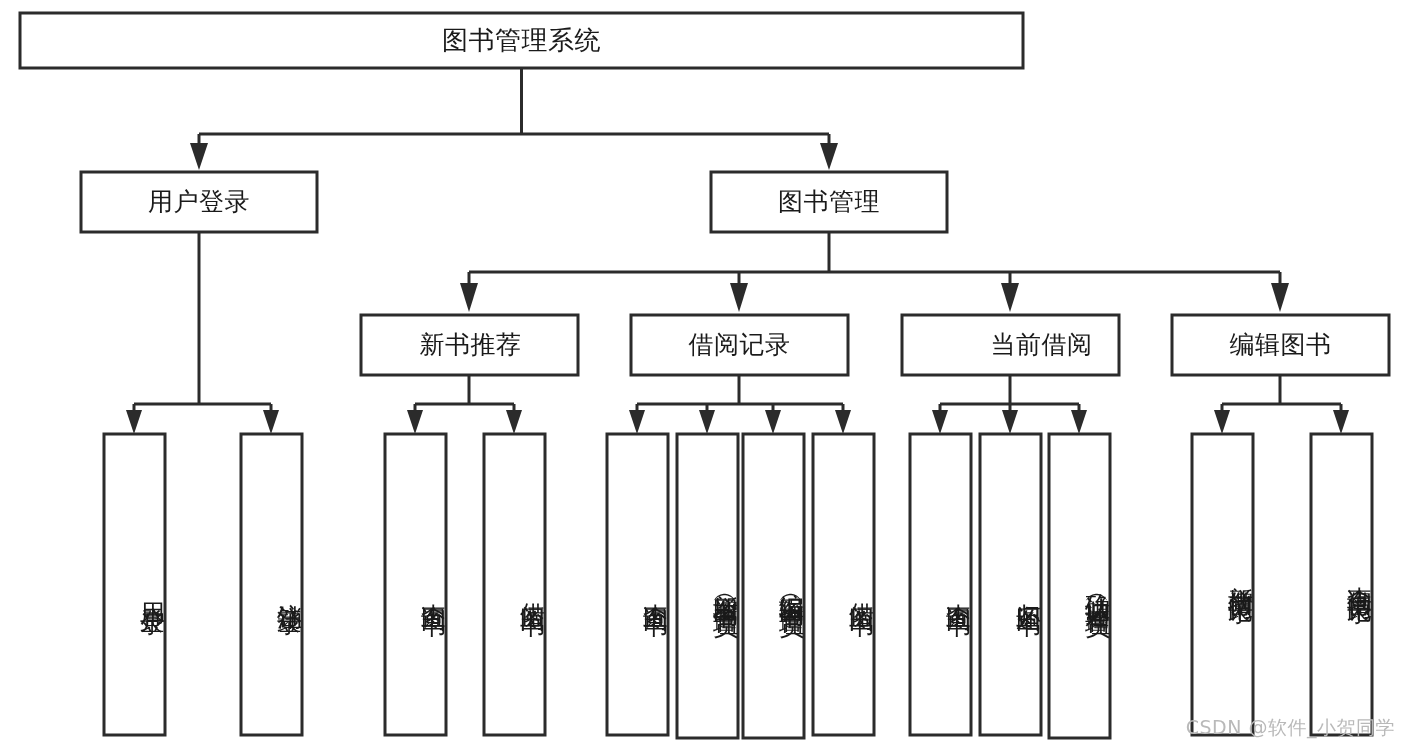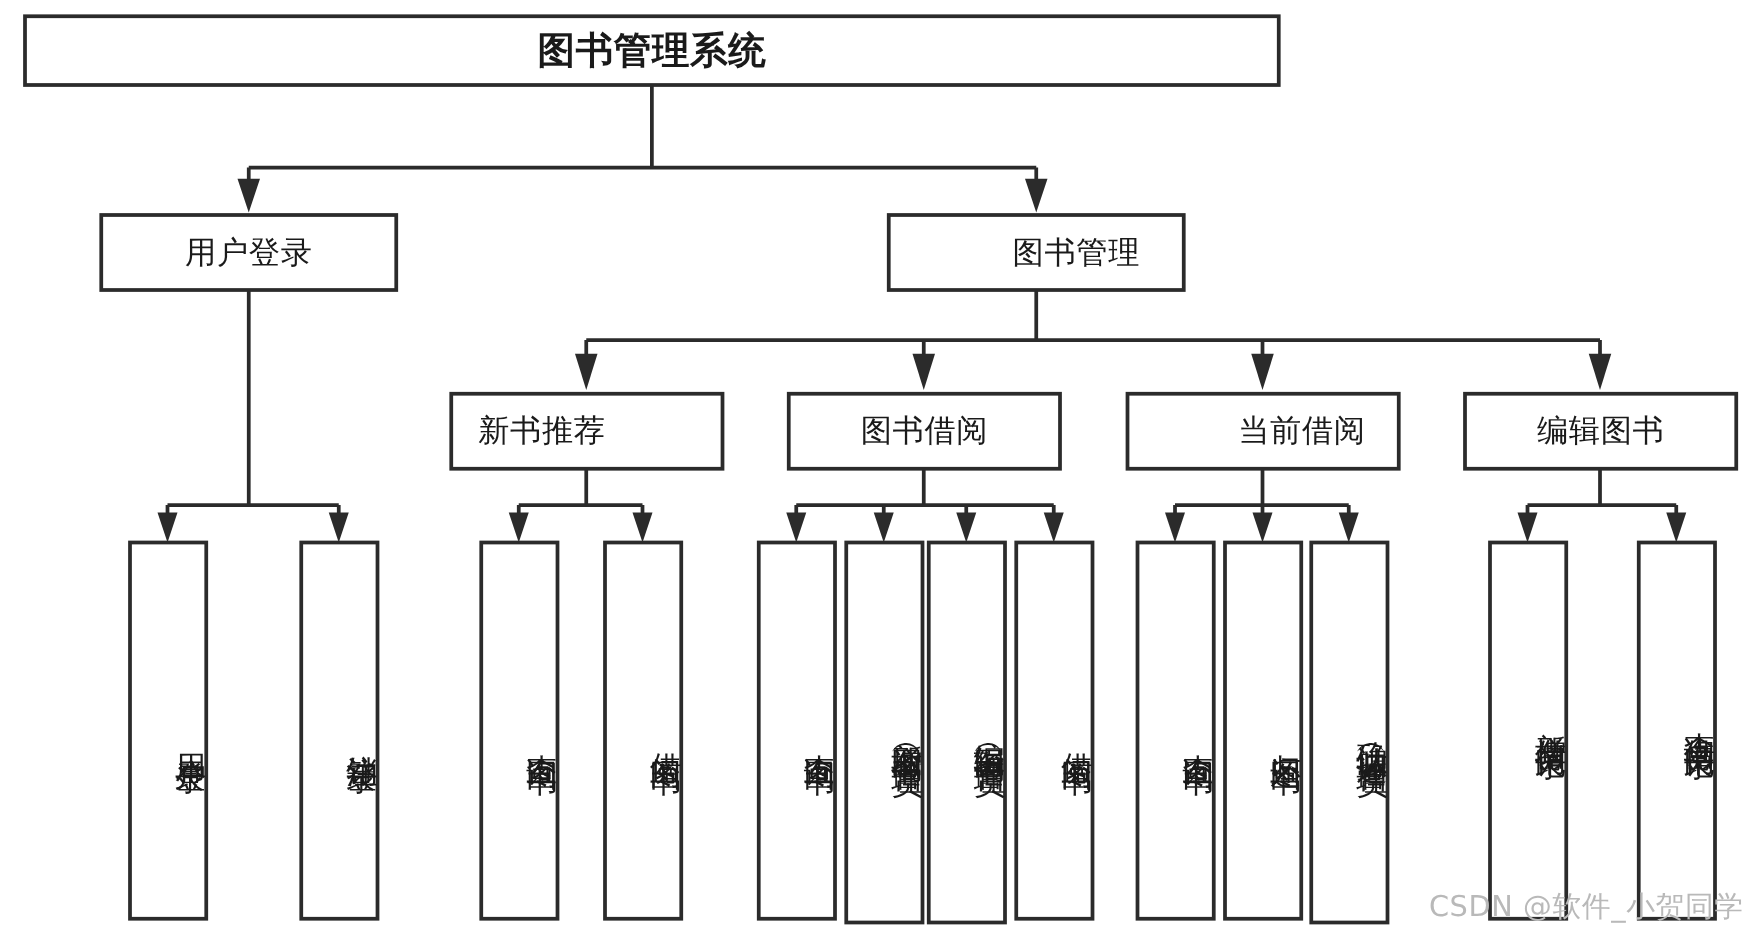--- a/index.html
+++ b/index.html
@@ -48,41 +48,40 @@
     align-items: center;
     justify-content: center;
     color: #1a1a1a;
     font-size: 25px;
     line-height: 1.1;
     letter-spacing: 0.5px;
     white-space: nowrap;
     pointer-events: none;
   }
   .node-label-h.title {
-    font-size: 30px;
-    font-weight: bold;
+    font-size: 26px;
   }
   .node-label-v {
     position: absolute;
     display: flex;
     align-items: flex-start;
     justify-content: center;
     writing-mode: vertical-rl;
     text-orientation: upright;
     color: #1a1a1a;
     font-size: 25px;
     letter-spacing: 3px;
     line-height: 1;
     pointer-events: none;
   }
   .watermark {
     position: absolute;
     right: 10px;
     bottom: 6px;
-    font-size: 23px;
+    font-size: 19px;
     color: #b9b9b9;
     letter-spacing: 0.5px;
     white-space: nowrap;
     font-family: "DejaVu Sans", "Liberation Sans", sans-serif;
   }
 </style>
 </head>
 <body>
 
 <div id="diagram-root">
@@ -191,24 +190,24 @@
     <rect class="node-box" x="980" y="434" width="61" height="301"></rect>
     <rect class="node-box" x="1049" y="434" width="61" height="304"></rect>
 
     <rect class="node-box" x="1192" y="434" width="61" height="301"></rect>
     <rect class="node-box" x="1311" y="434" width="61" height="301"></rect>
   </svg>
 
   <div class="node-label-h title" style="left:20px; top:13px; width:1003px; height:55px;">图书管理系统</div>
 
   <div class="node-label-h" style="left:81px; top:172px; width:236px; height:60px;">用户登录</div>
-  <div class="node-label-h" style="left:711px; top:172px; width:236px; height:60px;margin-left:32px;">图书管理</div>
-
-  <div class="node-label-h" style="left:344px; top:315px; width:179px; height:60px;">新书推荐</div>
-  <div class="node-label-h" style="left:631px; top:315px; width:217px; height:60px;">图书借阅</div>
+  <div class="node-label-h" style="left:711px; top:172px; width:236px; height:60px;">图书管理</div>
+
+  <div class="node-label-h" style="left:381px; top:315px; width:179px; height:60px;">新书推荐</div>
+  <div class="node-label-h" style="left:631px; top:315px; width:217px; height:60px;">借阅记录</div>
   <div class="node-label-h" style="left:902px; top:315px; width:217px; height:60px;margin-left:31px;">当前借阅</div>
   <div class="node-label-h" style="left:1172px; top:315px; width:217px; height:60px;">编辑图书</div>
 
   <div class="node-label-v" style="left:104px; top:494px; width:61px; height:190px;">用户登录</div>
   <div class="node-label-v" style="left:241px; top:494px; width:61px; height:190px;">注销登录</div>
 
   <div class="node-label-v" style="left:385px; top:494px; width:61px; height:190px;">查询图书</div>
   <div class="node-label-v" style="left:484px; top:494px; width:61px; height:190px;">借阅图书</div>
 
   <div class="node-label-v" style="left:607px; top:494px; width:61px; height:190px;">查询图书</div>

